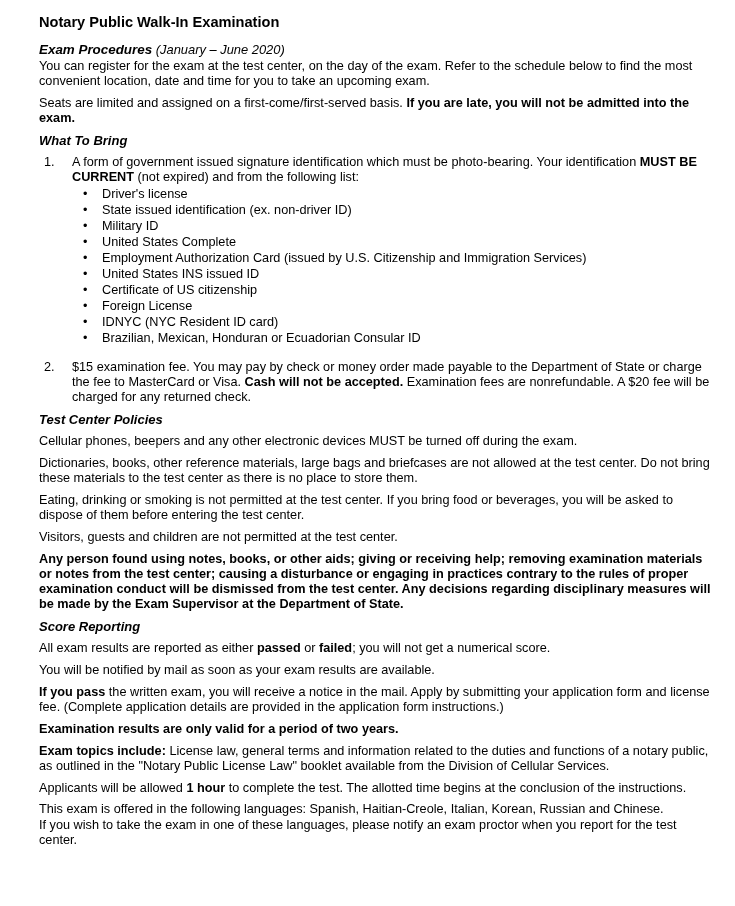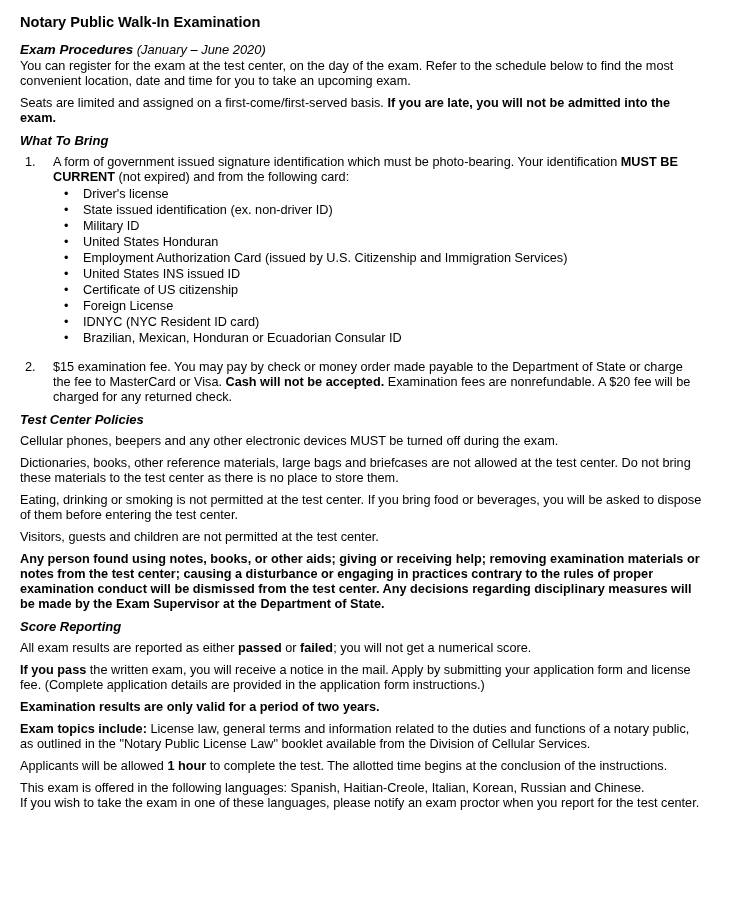--- a/index.html
+++ b/index.html
@@ -4,21 +4,21 @@
 <style>
   * { box-sizing: border-box; }
   html, body { margin: 0; padding: 0; }
   body {
     width: 735px; height: 906px;
     background: #ffffff; color: #000000;
     font-family: "Liberation Sans", "DejaVu Sans", sans-serif;
     font-size: 12.7px; line-height: 15.3px;
     overflow: hidden;
   }
-  .page { width: 735px; height: 906px; padding: 13px 20px 10px 20px; }
+  .page { width: 735px; height: 906px; padding: 13px 20px 10px 39px; }
   .page-inner { max-width: 683px; }
 
   h1 {
     font-size: 14.6px; line-height: 19px; font-weight: 700;
     margin: 0 0 9px;
   }
   h2 {
     font-size: 13.4px; line-height: 17px; font-weight: 700; font-style: italic;
     margin: 2px 0 1px;
   }
@@ -52,37 +52,37 @@
 
     <p>You can register for the exam at the test center, on the day of the exam. Refer to the schedule below to find the most convenient location, date and time for you to take an upcoming exam.</p>
 
     <p><span>Seats are limited and assigned on a first-come/first-served basis. </span><strong>If you are late, you will not be admitted into the exam.</strong></p>
 
     <h3>What To Bring</h3>
 
     <div class="oli">
       <span class="num">1.</span>
       <div class="content">
-        <div><span>A form of government issued signature identification which must be photo-bearing. Your identification </span><strong>MUST BE CURRENT</strong><span> (not expired) and from the following card:</span></div>
+        <div><span>A form of government issued signature identification which must be photo-bearing. Your identification </span><strong>MUST BE CURRENT</strong><span> (not expired) and from the following list:</span></div>
         <ul class="id-list">
           <li>
               <span class="blt">•</span>
               <span>Driver's license</span>
             </li>
           <li>
               <span class="blt">•</span>
               <span>State issued identification (ex. non-driver ID)</span>
             </li>
           <li>
               <span class="blt">•</span>
               <span>Military ID</span>
             </li>
           <li>
               <span class="blt">•</span>
-              <span>United States Honduran</span>
+              <span>United States Complete</span>
             </li>
           <li>
               <span class="blt">•</span>
               <span>Employment Authorization Card (issued by U.S. Citizenship and Immigration Services)</span>
             </li>
           <li>
               <span class="blt">•</span>
               <span>United States INS issued ID</span>
             </li>
           <li>
@@ -115,20 +115,21 @@
     <p>Cellular phones, beepers and any other electronic devices MUST be turned off during the exam.</p>
     <p>Dictionaries, books, other reference materials, large bags and briefcases are not allowed at the test center. Do not bring these materials to the test center as there is no place to store them.</p>
     <p>Eating, drinking or smoking is not permitted at the test center. If you bring food or beverages, you will be asked to dispose of them before entering the test center.</p>
     <p>Visitors, guests and children are not permitted at the test center.</p>
     <p class="bold">Any person found using notes, books, or other aids; giving or receiving help; removing examination materials or notes from the test center; causing a disturbance or engaging in practices contrary to the rules of proper examination conduct will be dismissed from the test center. Any decisions regarding disciplinary measures will be made by the Exam Supervisor at the Department of State.</p>
 
     <h3>Score Reporting</h3>
 
     <p><span>All exam results are reported as either </span><strong>passed</strong><span> or </span><strong>failed</strong><span>; you will not get a numerical score.</span></p>
 
+    <p>You will be notified by mail as soon as your exam results are available.</p>
 
     <p><strong>If you pass</strong><span> the written exam, you will receive a notice in the mail. Apply by submitting your application form and license fee. (Complete application details are provided in the application form instructions.)</span></p>
 
 
     <p class="bold">Examination results are only valid for a period of two years.</p>
 
 
     <p><strong>Exam topics include:</strong><span> License law, general terms and information related to the duties and functions of a notary public, as outlined in the "Notary Public License Law" booklet available from the Division of Cellular Services.</span></p>
 
     <p><span>Applicants will be allowed </span><strong>1 hour</strong><span> to complete the test. The allotted time begins at the conclusion of the instructions.</span></p>

